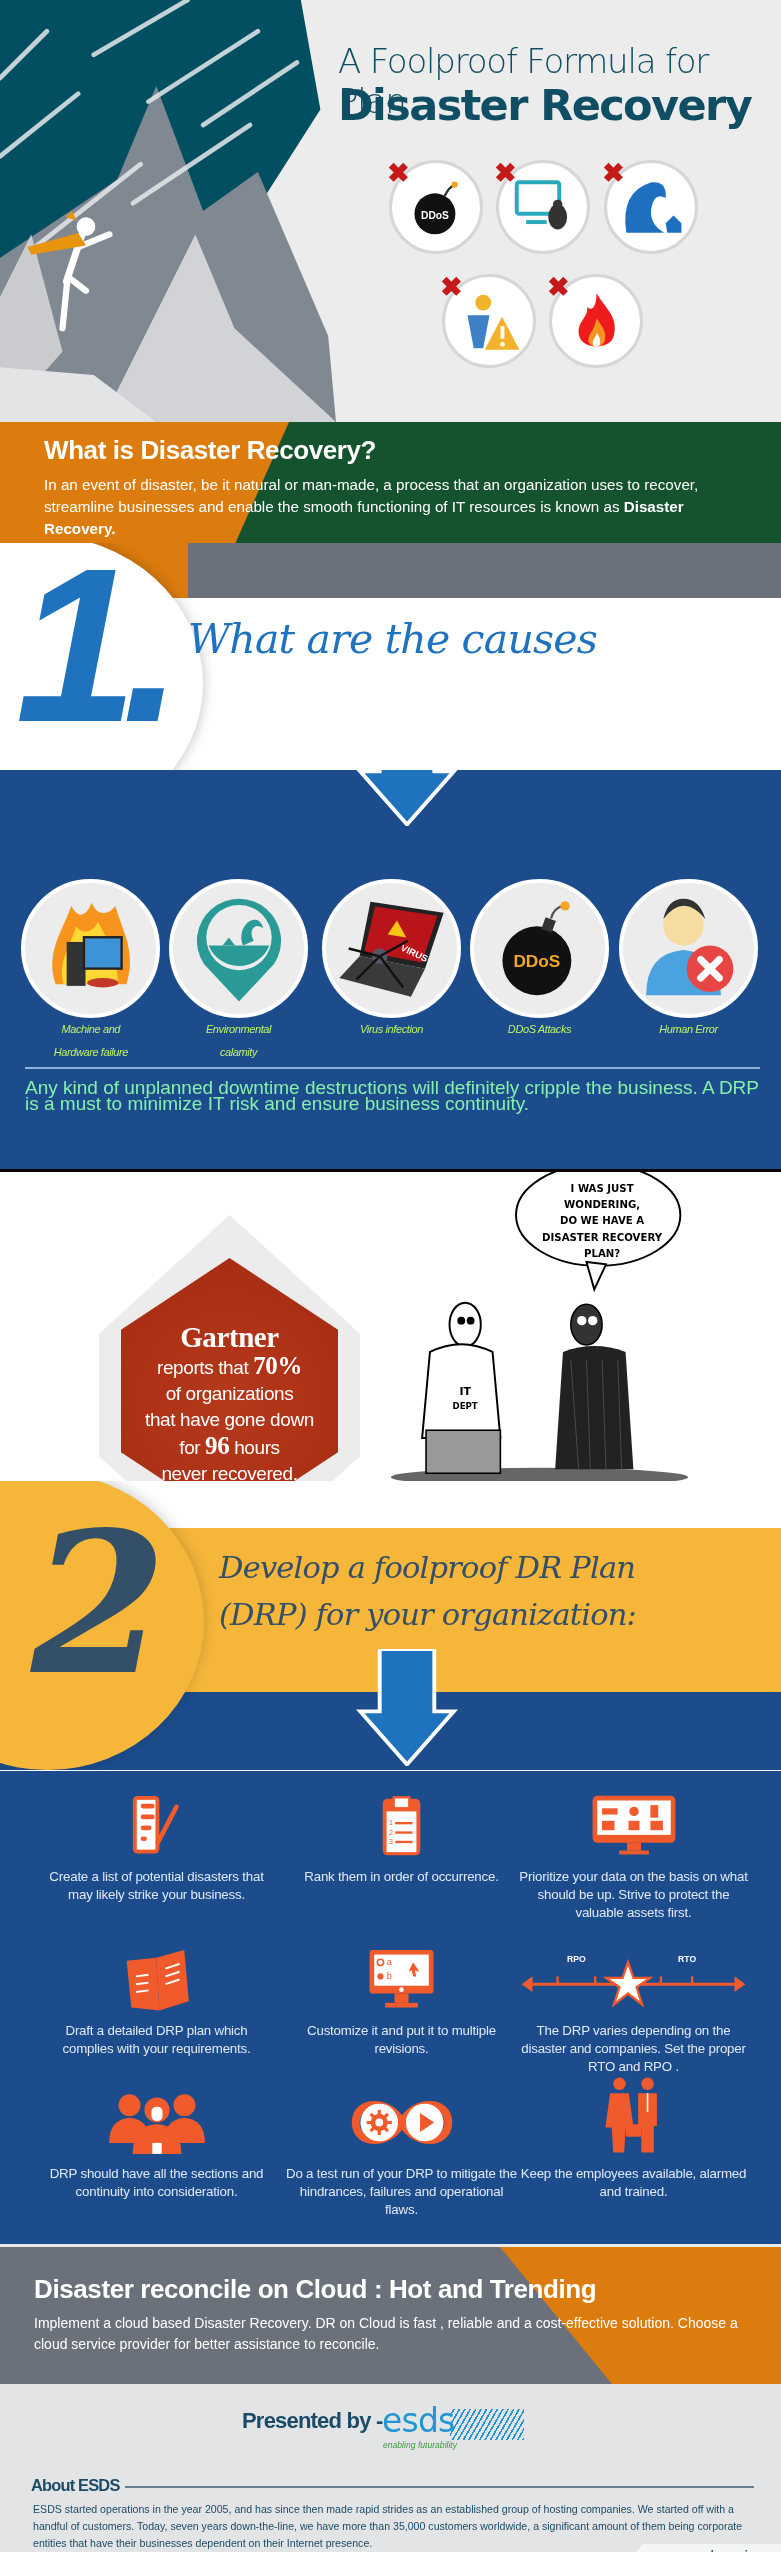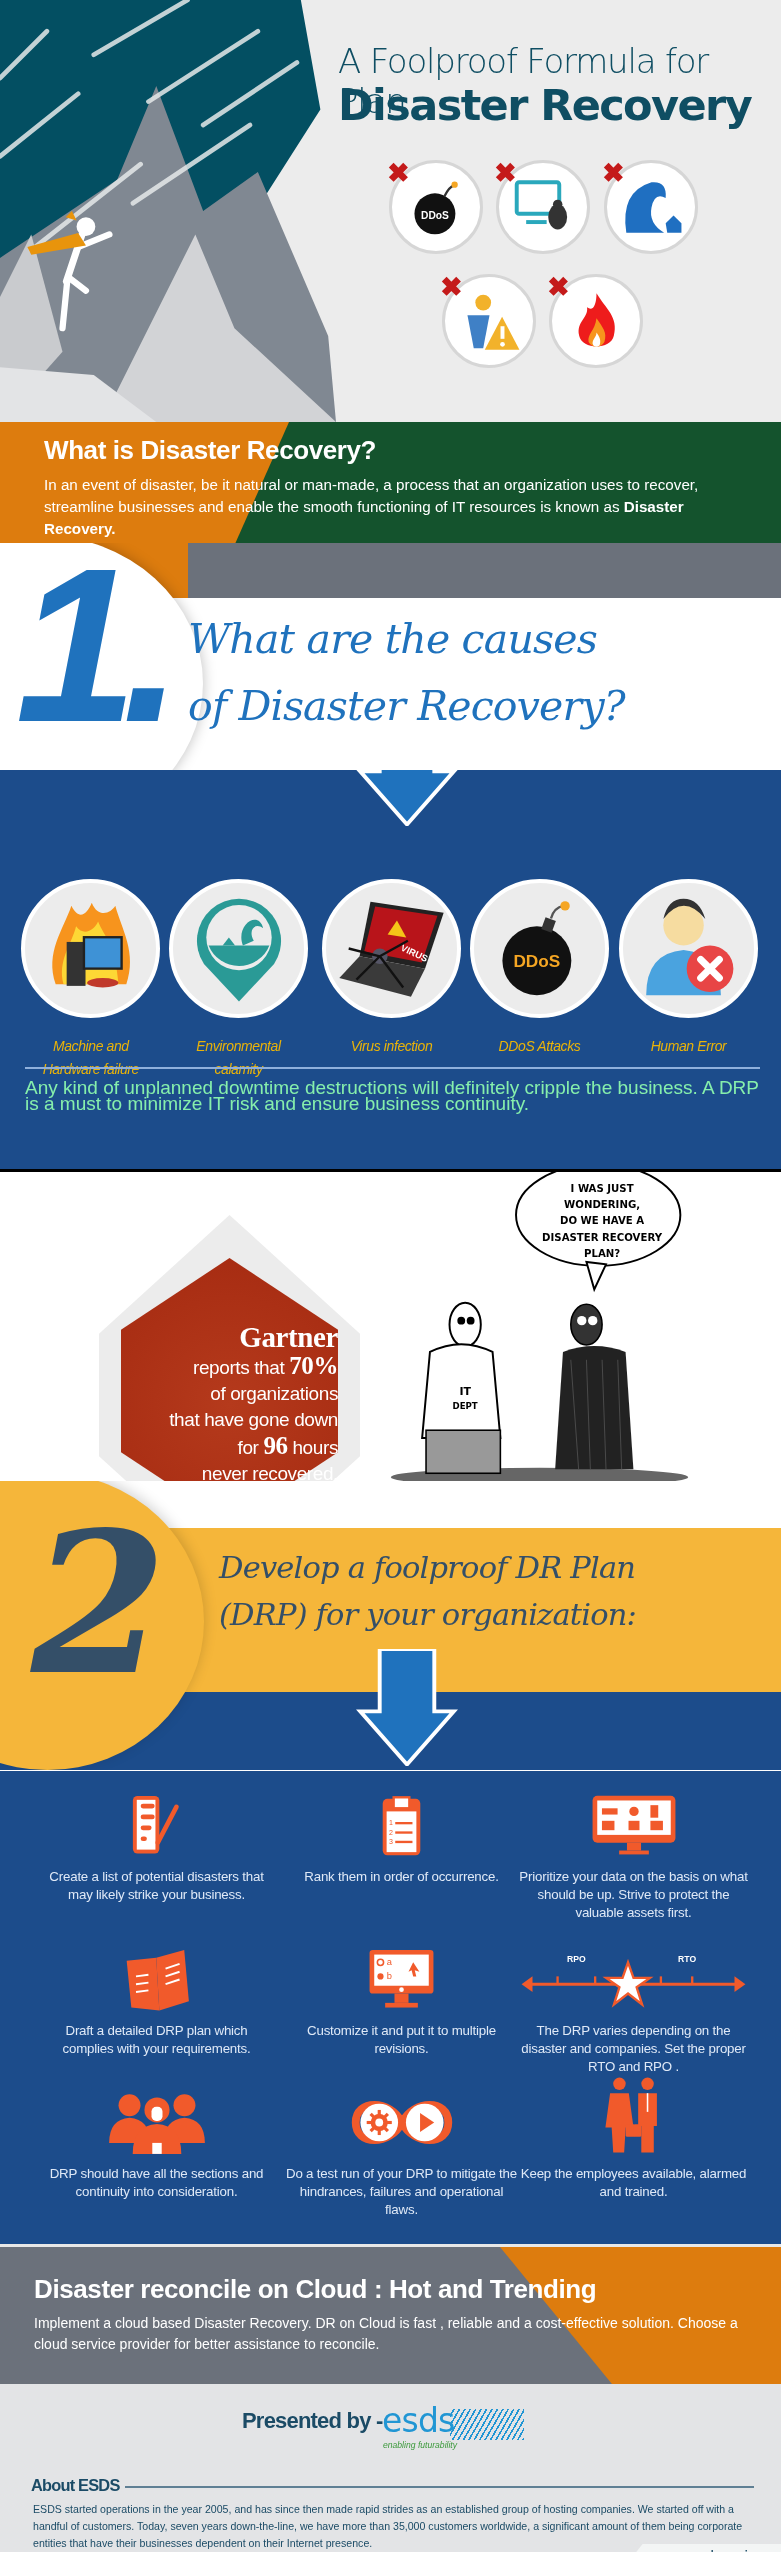--- a/index.html
+++ b/index.html
@@ -19,28 +19,28 @@
 #what p b{font-weight:bold}
 
 #s1{top:543px;height:227px;background:#fff}
 #s1 .circle{position:absolute;left:-125px;top:-7.8px;width:328px;height:297px;border-radius:50%;background:#fff;box-shadow:0 0 14px rgba(0,0,0,.25);z-index:2}
 #s1 .num{position:absolute;left:15.6px;top:-23.5px;font-size:219px;font-style:italic;font-weight:bold;color:#1f72bd;z-index:3;font-family:"Liberation Sans",sans-serif;letter-spacing:-15.6px}
 #s1 .heading{position:absolute;left:188px;top:63px;font-family:"DejaVu Serif",serif;font-style:italic;font-size:41px;line-height:67px;color:#1f72bd;z-index:3;letter-spacing:-0.8px}
 #causes{top:770px;height:399px;background:#1c4c8b}
 .arrow{position:absolute;width:102px;height:117px}
 .cause{position:absolute;top:109px;width:141px;text-align:center}
 .cause .disc{width:139px;height:139px;margin:0 auto;border-radius:50%;background:#ececec;border:4.7px solid #fff;display:flex;align-items:center;justify-content:center}
-.cause .lbl{margin-top:17px;color:#eab308;font-style:italic;font-size:14px;line-height:23px;letter-spacing:-0.4px}
+.cause .lbl{color:#bef264;font-style:italic;font-size:11px;line-height:23px;letter-spacing:-0.4px}
 #causes .rule{position:absolute;left:25px;top:297px;width:735px;height:1.6px;background:#8fb0dc}
 #causes .note{position:absolute;left:25px;top:310px;width:743px;font-size:19px;line-height:16px;color:#86efac}
 
 #gart{top:1169px;height:313px;background:#fff;border-top:3.9px solid #000}
 #gart .outer{position:absolute;left:99px;top:43px;width:261px;height:360px;background:#ececec;clip-path:polygon(50% 0,100% 33%,100% 67%,50% 100%,0 67%,0 33%)}
 #gart .hex{position:absolute;left:121px;top:86px;width:217px;height:266px;background:radial-gradient(circle at 50% 55%,#b53a1c,#a42910);clip-path:polygon(50% 0,100% 27%,100% 73%,50% 100%,0 73%,0 27%)}
-#gart .txt{position:absolute;left:121px;top:152px;width:217px;text-align:right;color:#fff;font-family:"Liberation Sans",sans-serif;font-size:19px;line-height:26px;letter-spacing:-0.4px}
+#gart .txt{position:absolute;left:121px;top:152px;width:217px;text-align:center;color:#fff;font-family:"Liberation Sans",sans-serif;font-size:19px;line-height:26px;letter-spacing:-0.4px}
 #gart .txt .g{font-family:"Liberation Serif",serif;font-weight:bold;font-size:29px;display:block;margin-bottom:3.1px}
 #gart .txt .big{font-family:"Liberation Serif",serif;font-weight:bold;font-size:25px}
 #cartoon{position:absolute;left:383px;top:0;width:313px;height:313px}
 
 #s2{top:1481px;height:289px;background:#fff}
 #s2 .band{position:absolute;left:0;top:47px;width:782px;height:164px;background:#f5b63a}
 #s2 .blue{position:absolute;left:0;top:211px;width:782px;height:78px;background:#1c4c8b}
 #s2 .circle{position:absolute;left:-109px;top:-7.8px;width:313px;height:297px;border-radius:50%;background:#f5b63a;box-shadow:0 -3.1px 14px rgba(0,0,0,.18)}
 #s2 .num{position:absolute;left:31px;top:7.8px;font-size:195px;font-style:italic;color:#344f68;font-family:"DejaVu Serif",serif;font-weight:bold}
 #s2 .heading{position:absolute;left:219px;top:63px;font-family:"DejaVu Serif",serif;font-style:italic;font-size:30.5px;line-height:47px;color:#344f68;letter-spacing:-0.8px}
@@ -148,21 +148,20 @@
 </div>
 
 <div class="sec" id="s1">
   <div style="position:absolute;left:0;top:0;width:782px;height:55px;background:#6b717b"></div>
   <div style="position:absolute;left:0;top:0;width:188px;height:55px;background:#dd7c0e;clip-path:polygon(0 0,100% 0,100% 100%,0 100%)"></div>
   <div style="position:absolute;left:0;top:55px;width:782px;height:172px;background:#fff"></div>
   <div class="circle"></div>
   <div class="num">1.</div>
   <div class="heading">
     <div>What are the causes</div>
-    <div>of Disaster Recovery?</div>
   </div>
 </div>
 
 <div class="sec" id="causes">
   <svg class="arrow" style="left:356px;top:-61px" viewBox="0 0 130 150">
       <polygon points="30,0 100,0 100,80 125,80 65,148 5,80 30,80" fill="#1f72bd" stroke="#fff" stroke-width="5"></polygon>
     </svg>
 
   <div class="cause" style="left:20.3px">
     <div class="disc">

